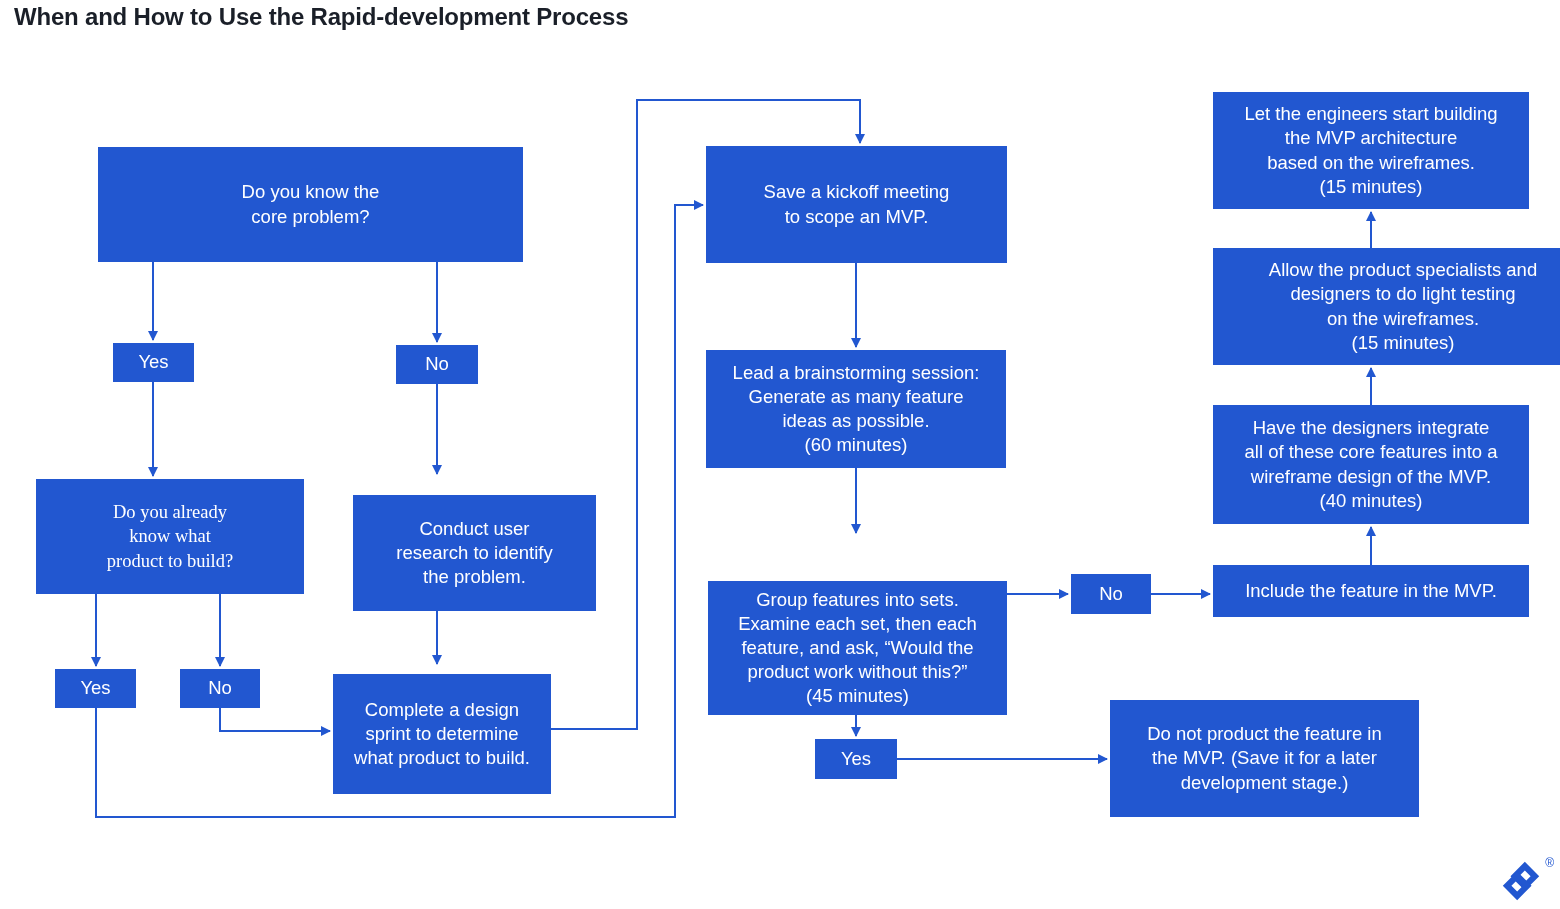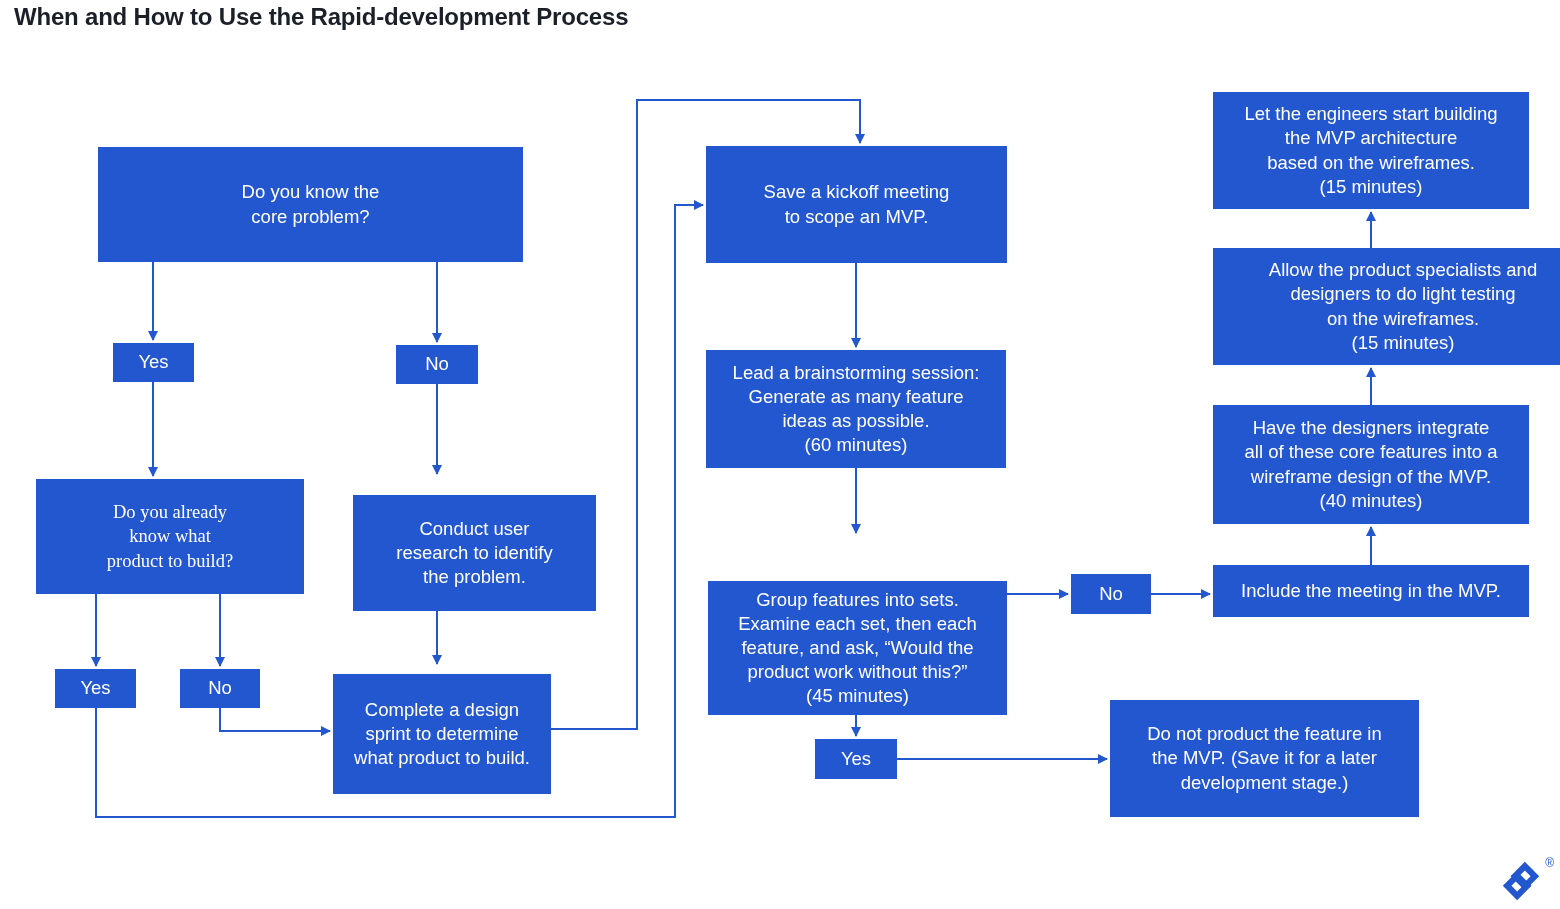--- a/index.html
+++ b/index.html
@@ -133,21 +133,21 @@
 (60 minutes)</div>
 
   <div class="node" style="left:708px; top:536px; width:299px; height:134px;margin-top:45px;">Group features into sets.
 Examine each set, then each
 feature, and ask, “Would the
 product work without this?”
 (45 minutes)</div>
 
   <div class="node" style="left:1071px; top:574px; width:80px; height:40px;">No</div>
 
-  <div class="node" style="left:1213px; top:565px; width:316px; height:52px;">Include the meeting in the MVP.</div>
+  <div class="node" style="left:1213px; top:565px; width:316px; height:52px;">Include the feature in the MVP.</div>
 
   <div class="node" style="left:815px; top:739px; width:82px; height:40px;">Yes</div>
 
   <div class="node" style="left:1110px; top:700px; width:309px; height:117px;">Do not product the feature in
 the MVP. (Save it for a later
 development stage.)</div>
 
   <div class="node" style="left:1213px; top:405px; width:316px; height:119px;">Have the designers integrate
 all of these core features into a
 wireframe design of the MVP.

